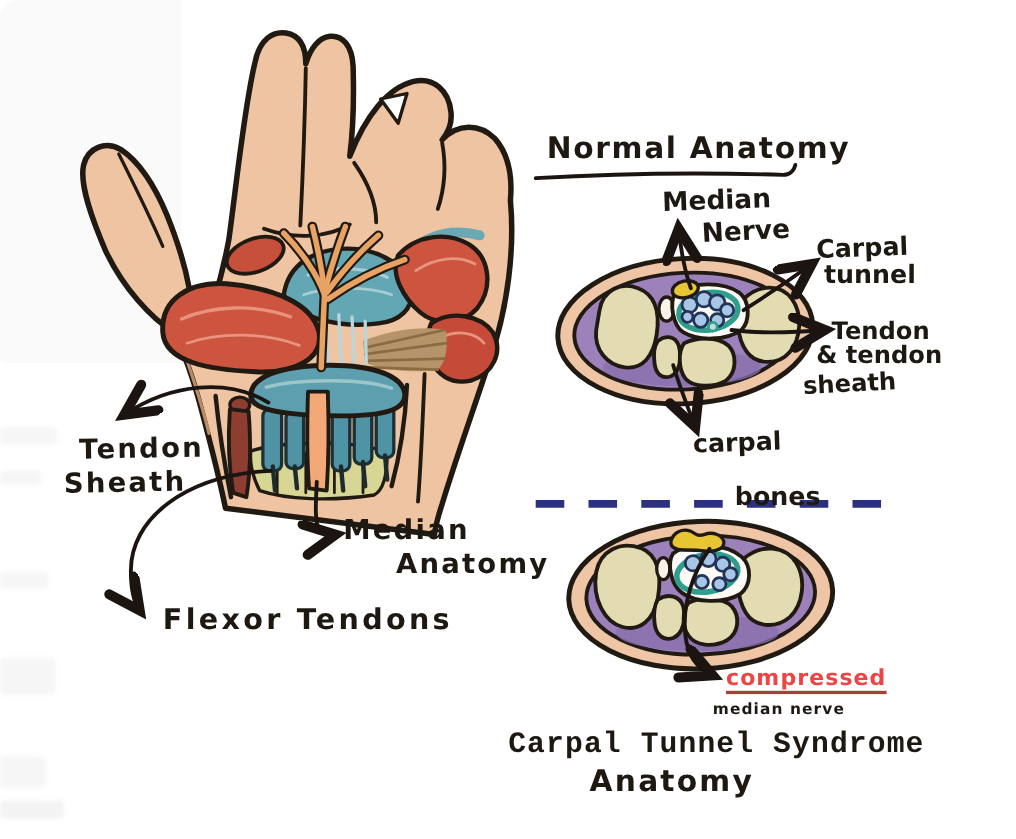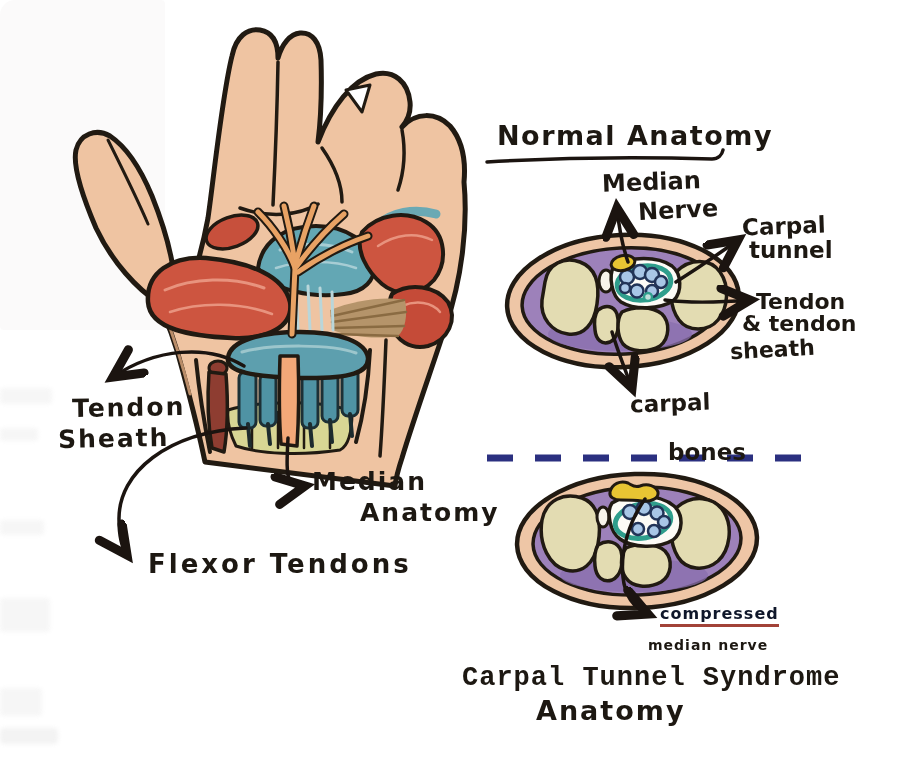--- a/index.html
+++ b/index.html
@@ -219,21 +219,21 @@
   <div class="lbl" style="left:602px;top:170px;font-size:24px;transform:rotate(-2deg);">Median</div>
   <div class="lbl" style="left:638px;top:198px;font-size:24px;transform:rotate(-3deg);">Nerve</div>
   <div class="lbl" style="left:742px;top:214px;font-size:23px;transform:rotate(-2deg);">Carpal</div>
   <div class="lbl" style="left:749px;top:238px;font-size:23px;">tunnel</div>
   <div class="lbl" style="left:756px;top:290px;font-size:22px;">Tendon</div>
   <div class="lbl" style="left:742px;top:312px;font-size:22px;">&amp; tendon</div>
   <div class="lbl" style="left:730px;top:338px;font-size:22px;transform:rotate(-3deg);">sheath</div>
   <div class="lbl" style="left:630px;top:391px;font-size:23px;transform:rotate(-2deg);">carpal</div>
   <div class="lbl" style="left:668px;top:412px;font-size:23px;margin-top:28px;">bones</div>
 
-  <div class="lbl underline-red" style="left:660px;top:606px;font-size:16px;color:#0f172a;letter-spacing:1px;">compressed</div>
+  <div class="lbl underline-red" style="left:660px;top:606px;font-size:20px;color:#ef4444;letter-spacing:1px;">compressed</div>
   <div class="lbl" style="left:648px;top:638px;font-size:14px;letter-spacing:1px;">median nerve</div>
   <div class="lbl" style="left:462px;top:664px;font-size:27px;letter-spacing:1px;font-family:Liberation Mono, monospace;">Carpal Tunnel Syndrome</div>
   <div class="lbl" style="left:536px;top:697px;font-size:27px;letter-spacing:2px;text-align:center;">Anatomy</div>
 
   <div class="lbl" style="left:72px;top:395px;font-size:25px;letter-spacing:2px;transform:rotate(-1deg);">Tendon</div>
   <div class="lbl" style="left:58px;top:426px;font-size:25px;letter-spacing:2px;transform:rotate(-1deg);">Sheath</div>
   <div class="lbl" style="left:312px;top:469px;font-size:25px;letter-spacing:2px;">Median</div>
   <div class="lbl" style="left:360px;top:500px;font-size:25px;letter-spacing:2px;">Anatomy</div>
   <div class="lbl" style="left:148px;top:551px;font-size:26px;letter-spacing:3px;">Flexor Tendons</div>
 

